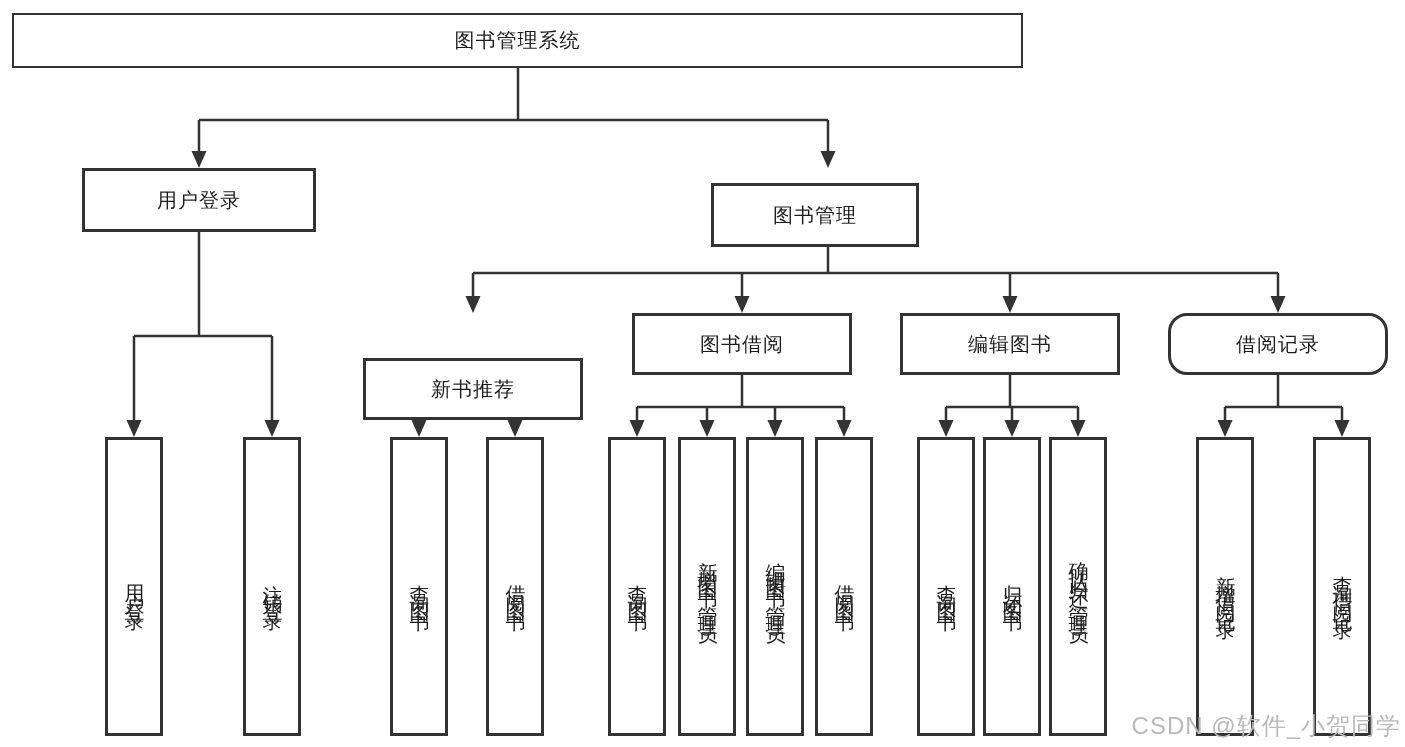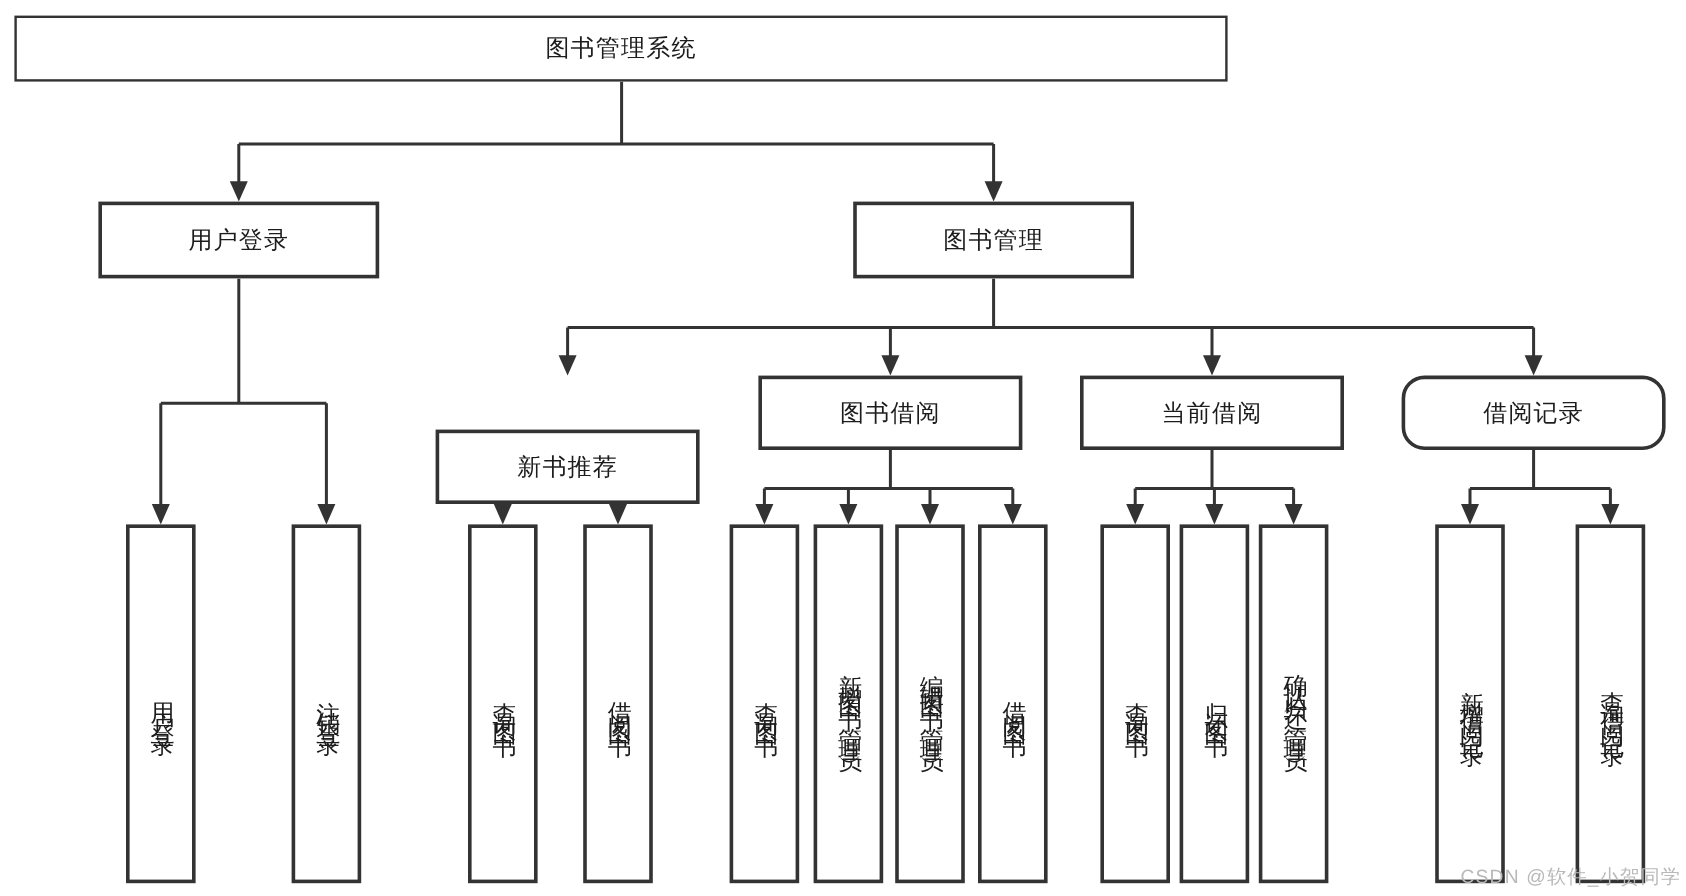--- a/index.html
+++ b/index.html
@@ -16,21 +16,21 @@
   }
   .root{border-width:2px;font-size:20px;}
   .leaf{
     display:block;width:58px;height:299px;top:437px;
     writing-mode:vertical-rl;text-orientation:mixed;
     text-align:center;line-height:50px;letter-spacing:9px;font-size:20px;
     white-space:normal;
   }
   .watermark{
     position:absolute;right:4px;bottom:5px;z-index:5;
-    color:#b9b9b9;font-size:16px;letter-spacing:1px;
+    color:#b9b9b9;font-size:24px;letter-spacing:1px;
   }
 </style>
 </head>
 <body>
 
 <div id="canvas">
 
   <svg id="connectors" viewBox="0 0 1405 747" xmlns="http://www.w3.org/2000/svg">
     <path fill="none" stroke="#333333" stroke-width="2.5" d="
       M518,68 V120 M199,120 H828 M199,120 V164 M828,120 V164
@@ -59,25 +59,25 @@
       <polygon points="1004.5,420 1019.5,420 1012,437"></polygon>
       <polygon points="1070.5,420 1085.5,420 1078,437"></polygon>
       <polygon points="1217.5,420 1232.5,420 1225,437"></polygon>
       <polygon points="1334.5,420 1349.5,420 1342,437"></polygon>
     </g>
   </svg>
 
   <div class="box root" style="left:12px;top:13px;width:1011px;height:55px;">图书管理系统</div>
 
   <div class="box" style="left:82px;top:168px;width:234px;height:64px;">用户登录</div>
-  <div class="box" style="left:711px;top:168px;width:234px;height:64px;">图书管理</div>
+  <div class="box" style="left:711px;top:183px;width:208px;height:64px;">图书管理</div>
 
   <div class="box" style="left:363px;top:313px;width:220px;height:62px;margin-top:45px;">新书推荐</div>
   <div class="box" style="left:632px;top:313px;width:220px;height:62px;">图书借阅</div>
-  <div class="box" style="left:900px;top:313px;width:220px;height:62px;">当前借阅</div>
+  <div class="box" style="left:900px;top:313px;width:220px;height:62px;">编辑图书</div>
   <div class="box" style="left:1168px;top:313px;width:220px;height:62px;border-radius:19px;">借阅记录</div>
 
   <div class="box leaf" style="left:105px;">用户登录</div>
   <div class="box leaf" style="left:243px;">注销登录</div>
 
   <div class="box leaf" style="left:390px;">查询图书</div>
   <div class="box leaf" style="left:486px;">借阅图书</div>
 
   <div class="box leaf" style="left:608px;">查询图书</div>
   <div class="box leaf" style="left:678px;">新增图书（管理员）</div>

